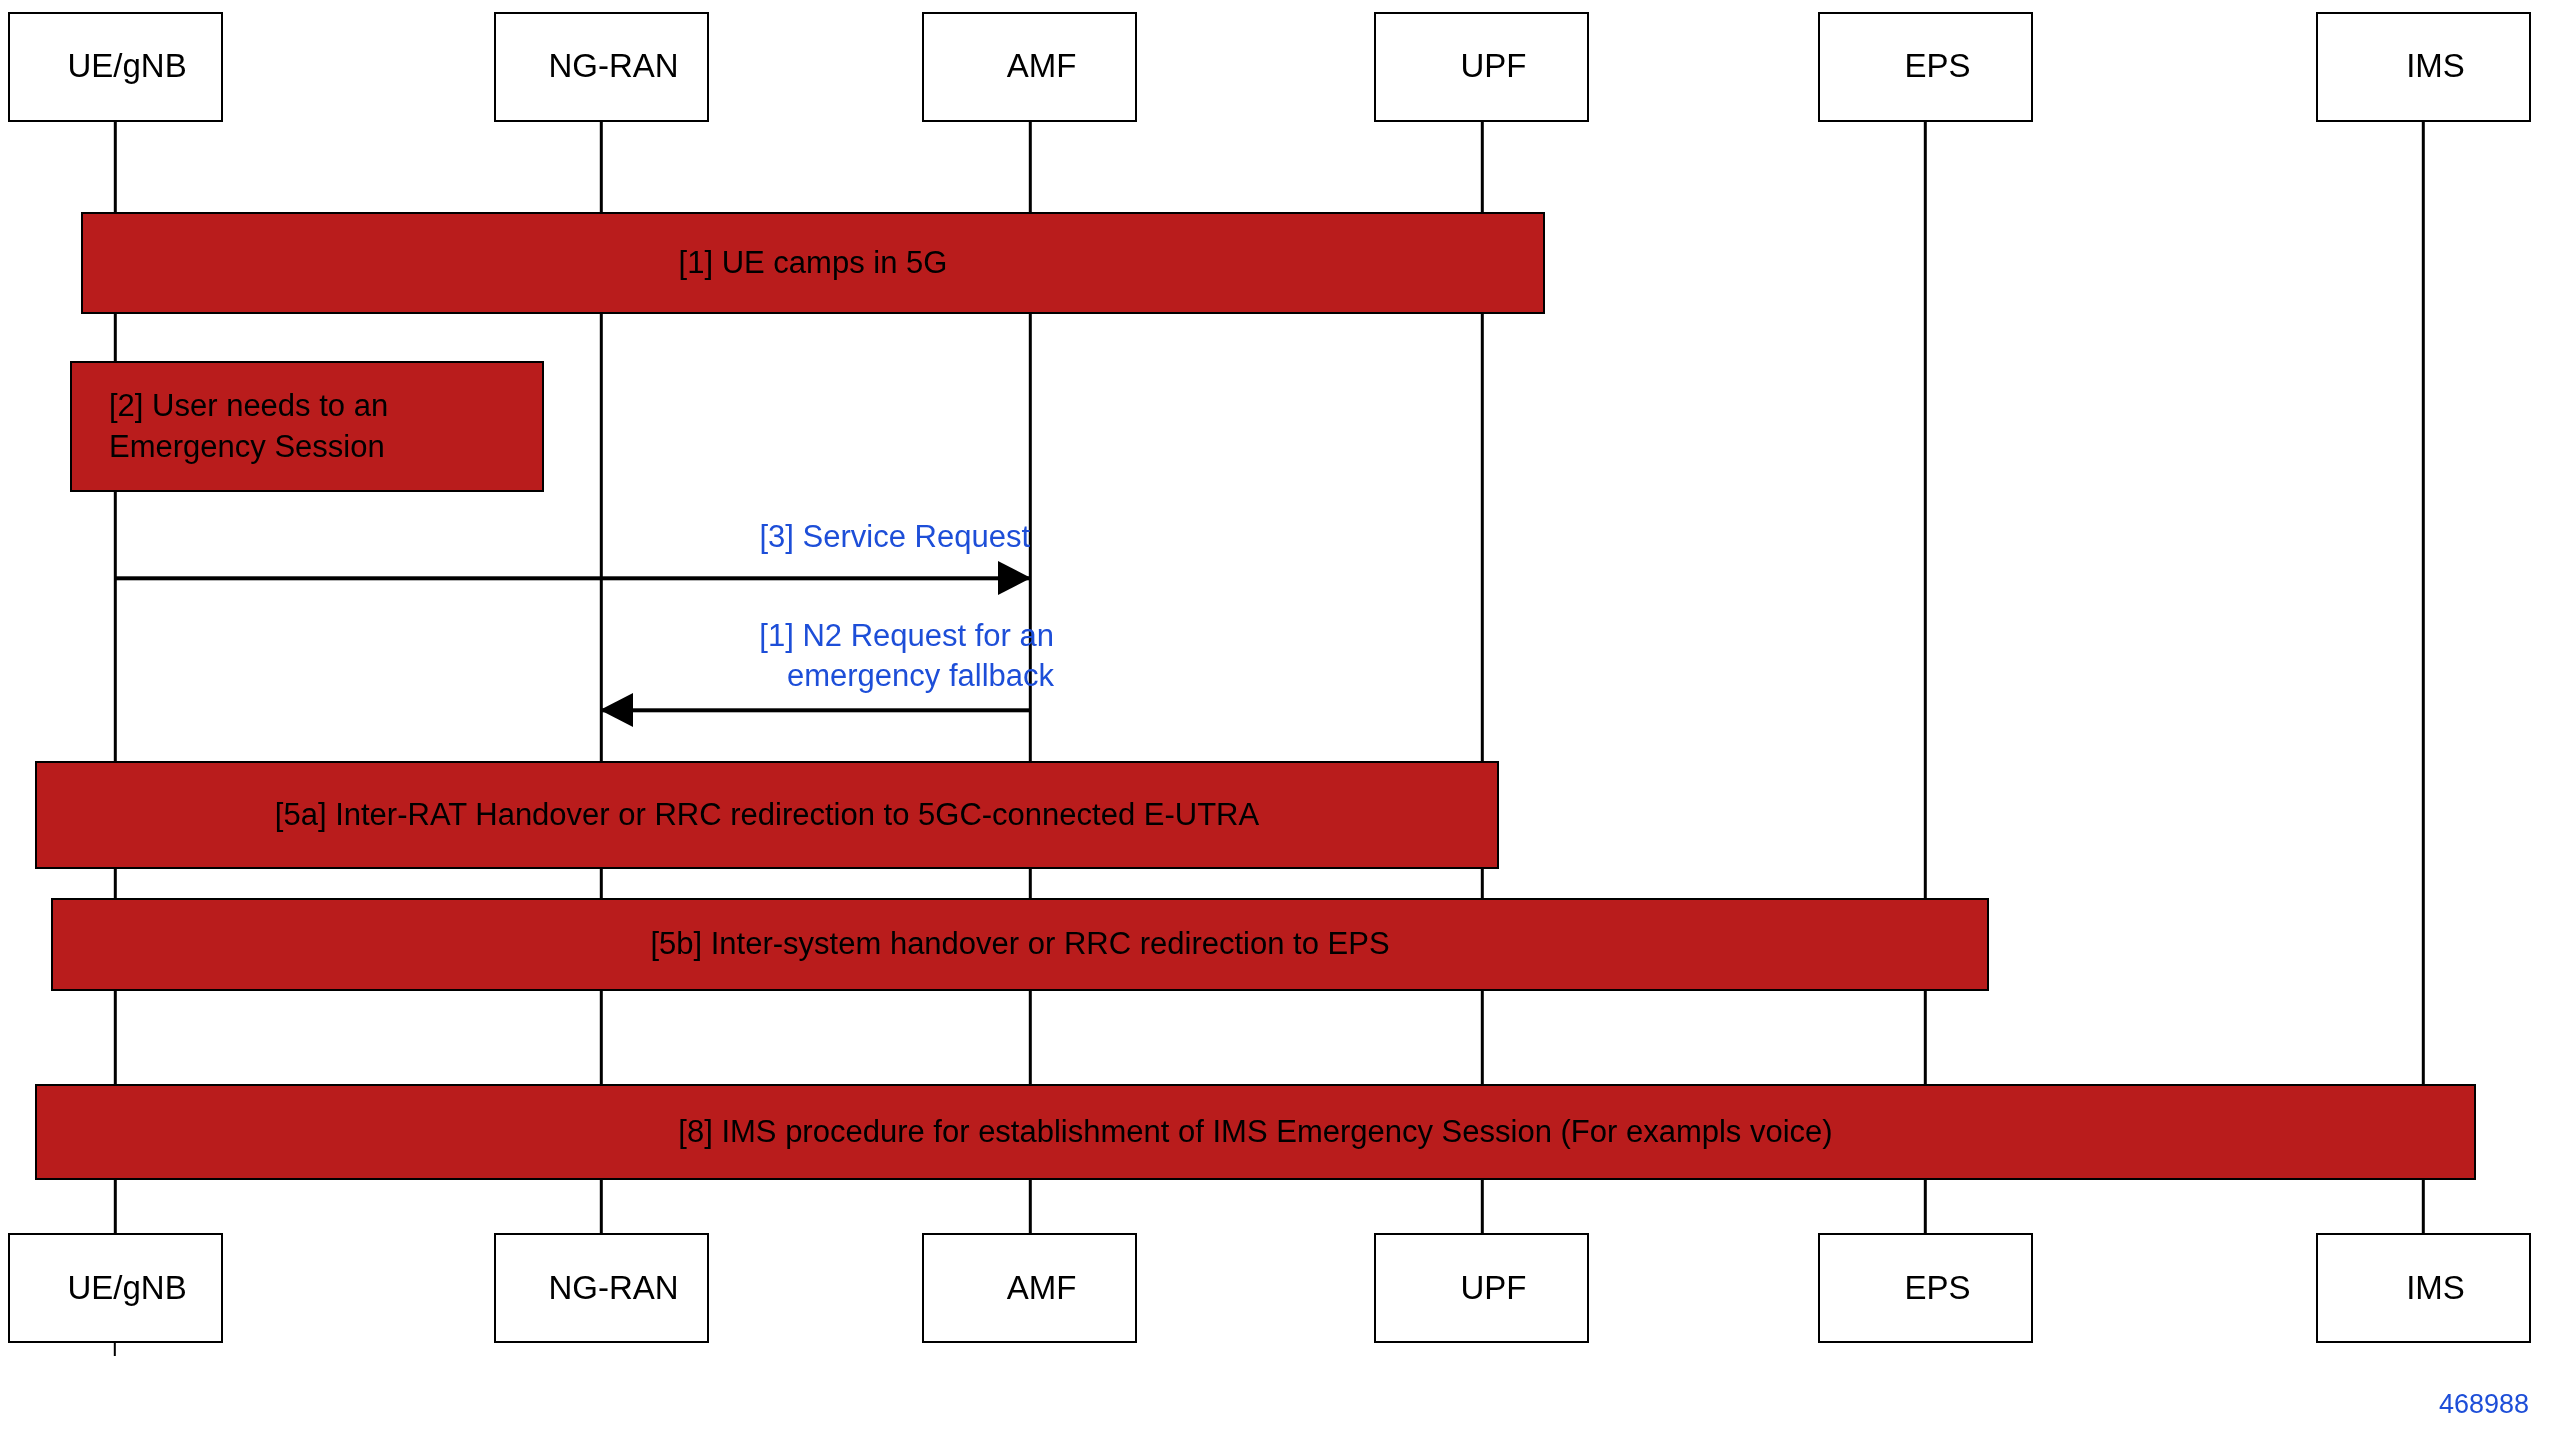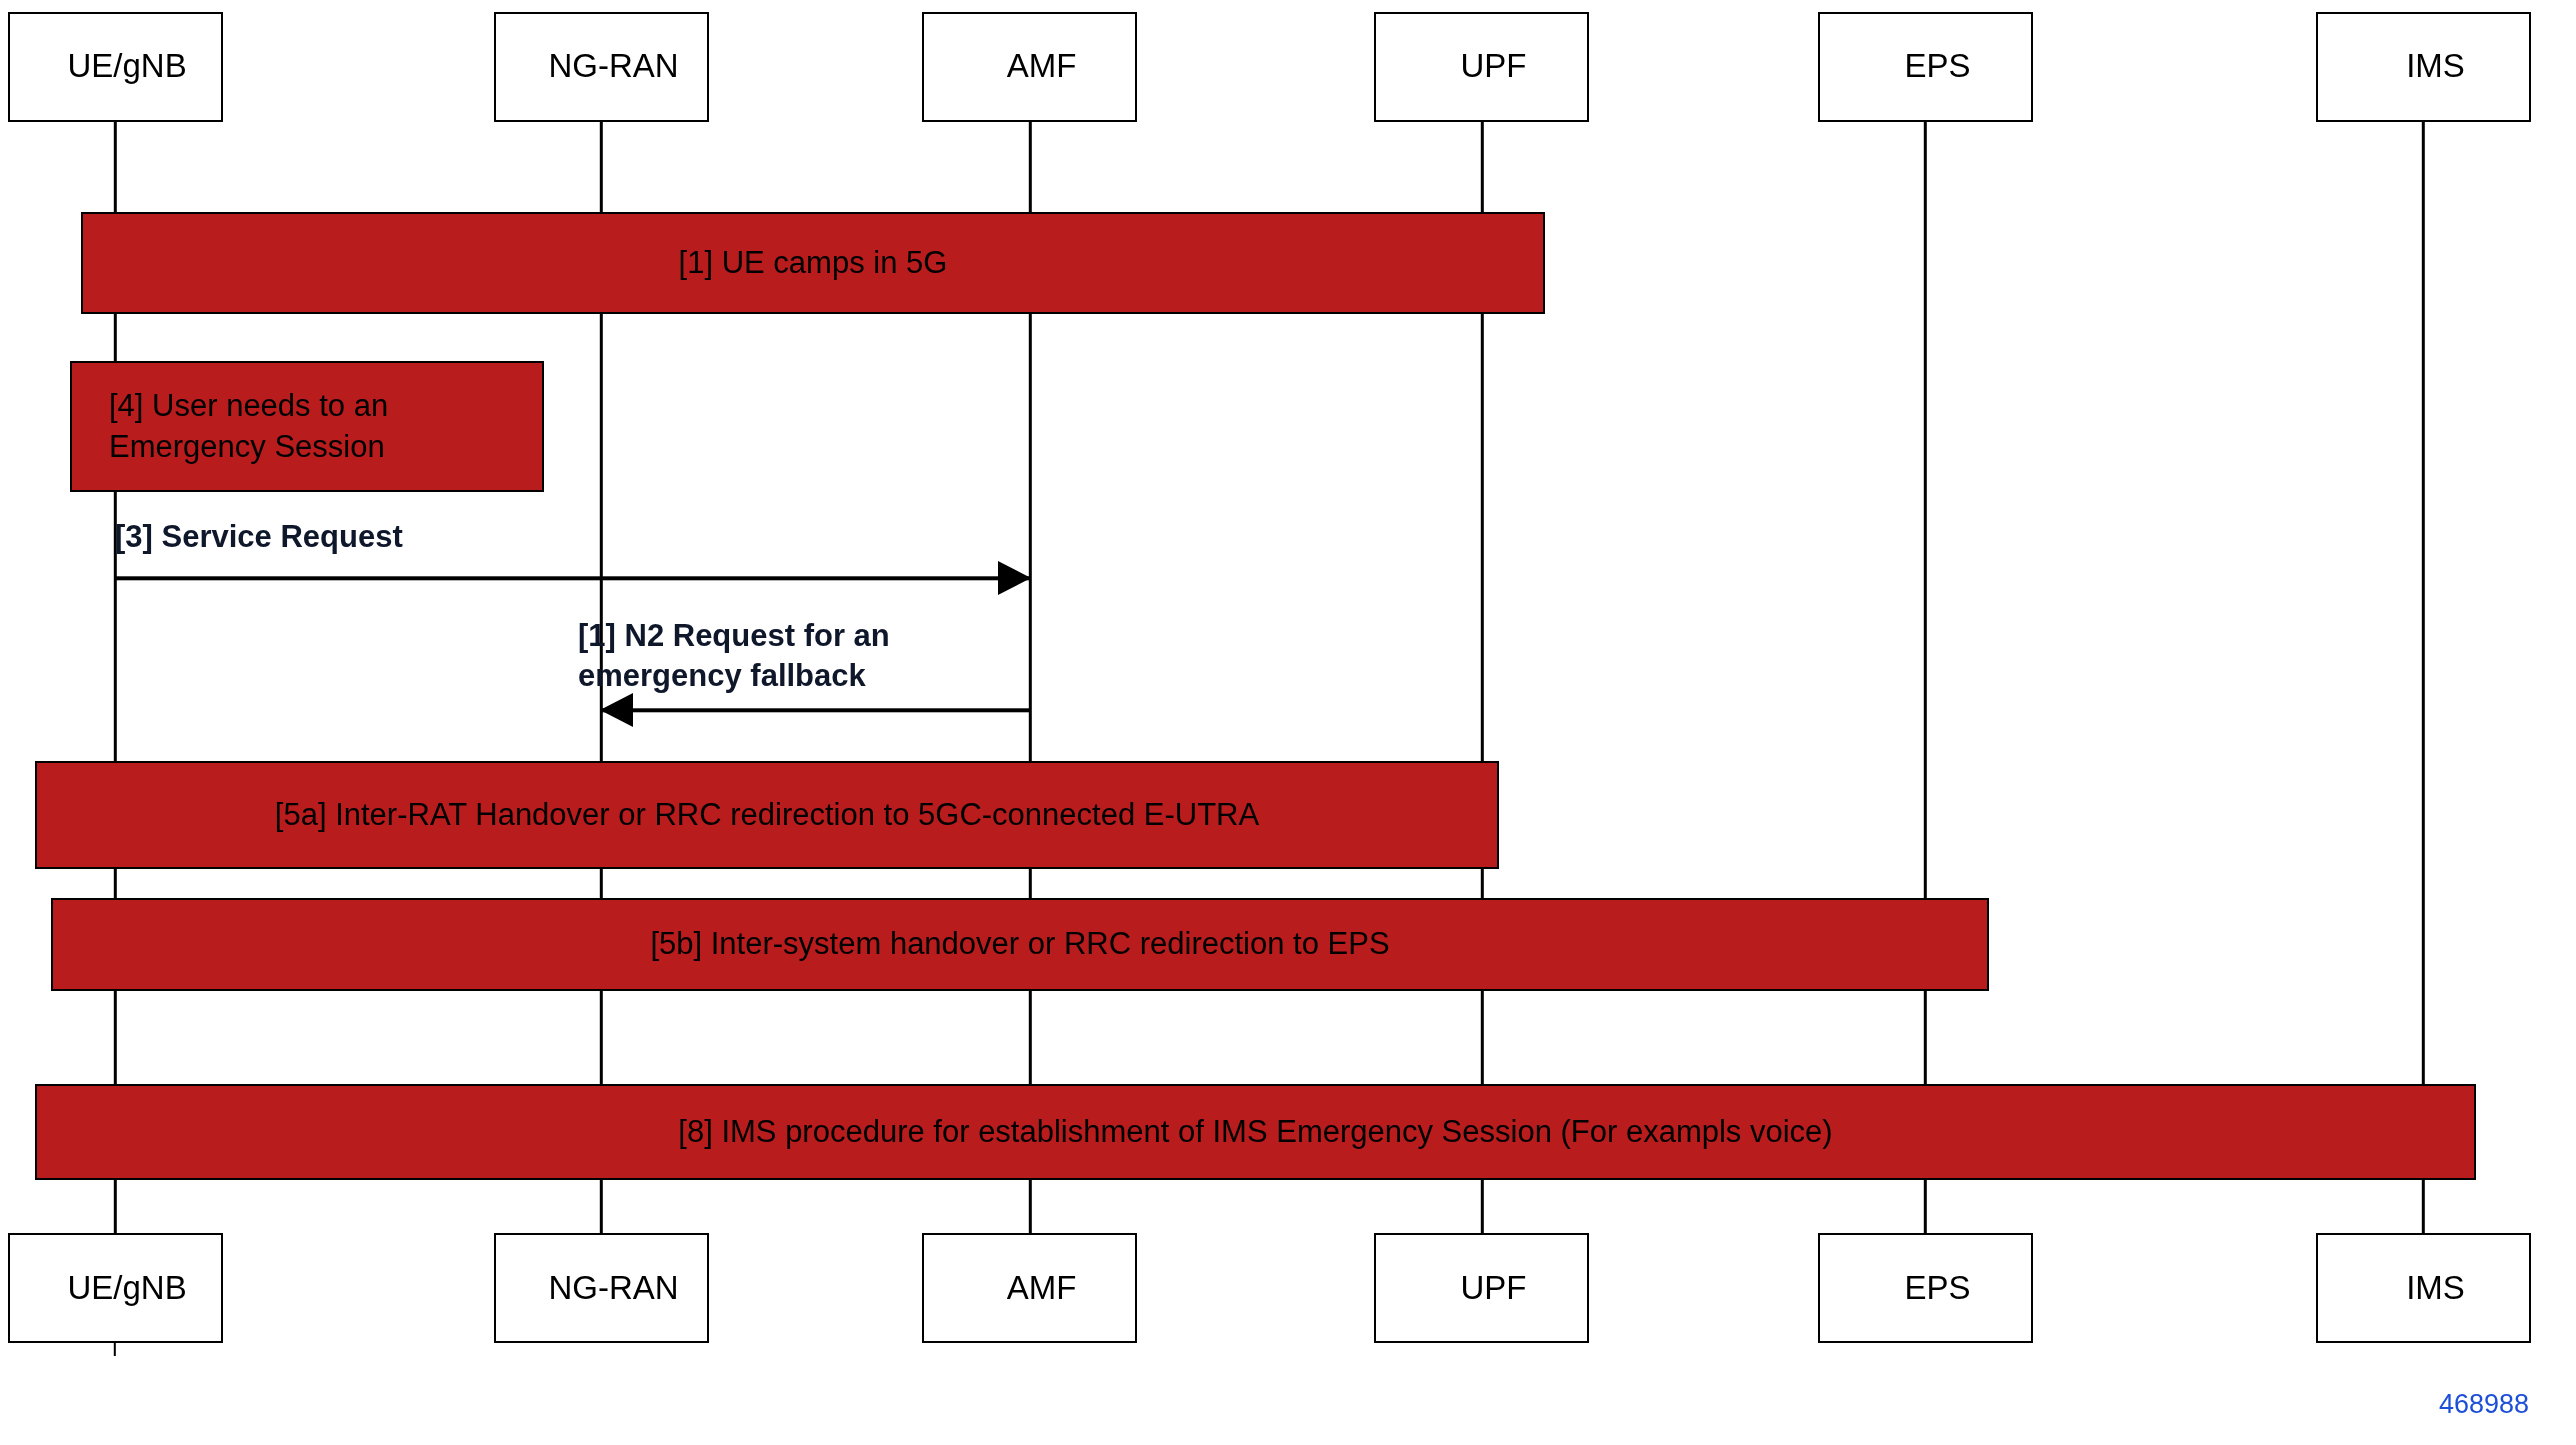--- a/index.html
+++ b/index.html
@@ -100,24 +100,23 @@
   }
   .arrow-head.left {
     left: -1.2px;
     border-right: 33px solid #000000;
     transform: translateY(-17px);
   }
   .msg-label {
     position: absolute;
     font-size: 31px;
     line-height: 1.3;
-    color: #0f172a;
-    text-align: left;
+    color: #1d4ed8;
+    text-align: right;
     white-space: pre-line;
-    font-weight: bold;
   }
 
   
   .figure-number {
     position: absolute;
     font-size: 27px;
     color: #1d4ed8;
     text-align: right;
   }
 </style>
@@ -150,21 +149,21 @@
   </div>
   <div class="actor-box" style="left:2316px; top:11.6px; width:215px; height:110px;">
     <span class="actor-label">IMS</span>
   </div>
 
   <div class="step-box" style="left:81px; top:212px; width:1464px; height:102px;">
     <span class="step-text">[1] UE camps in 5G</span>
   </div>
 
   <div class="step-box note" style="left:70px; top:361px; width:474px; height:131px;">
-    <span class="step-text" style="white-space:pre-line;">[4] User needs to an
+    <span class="step-text" style="white-space:pre-line;">[2] User needs to an
 Emergency Session</span>
   </div>
 
   <div class="msg-label" style="left:115px; top:517px; width:915px;">[3] Service Request</div>
   <div class="message" style="left:115px; top:578px; width:915px;">
     <div class="msg-line"></div>
     <div class="arrow-head right"></div>
   </div>
 
   <div class="msg-label" style="left:578px; top:616px; width:476px;">[1] N2 Request for an

